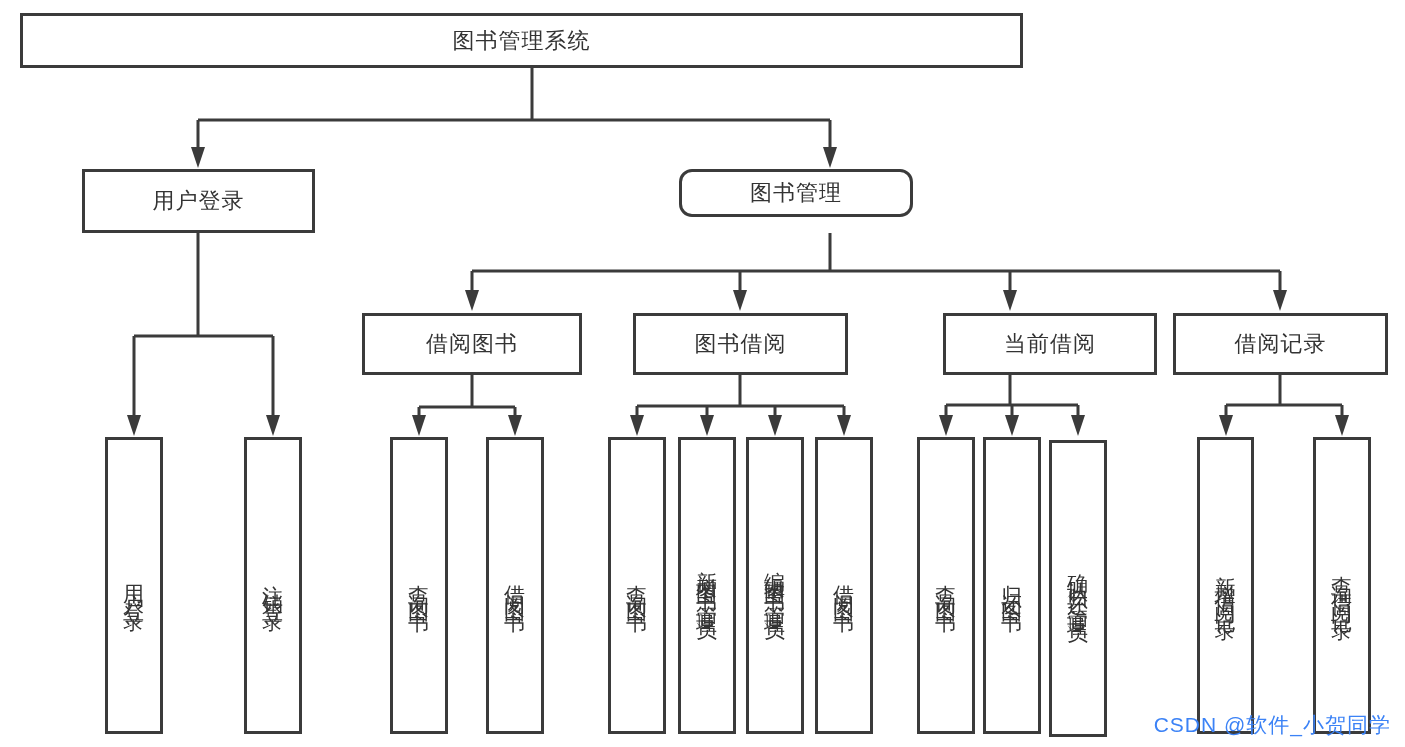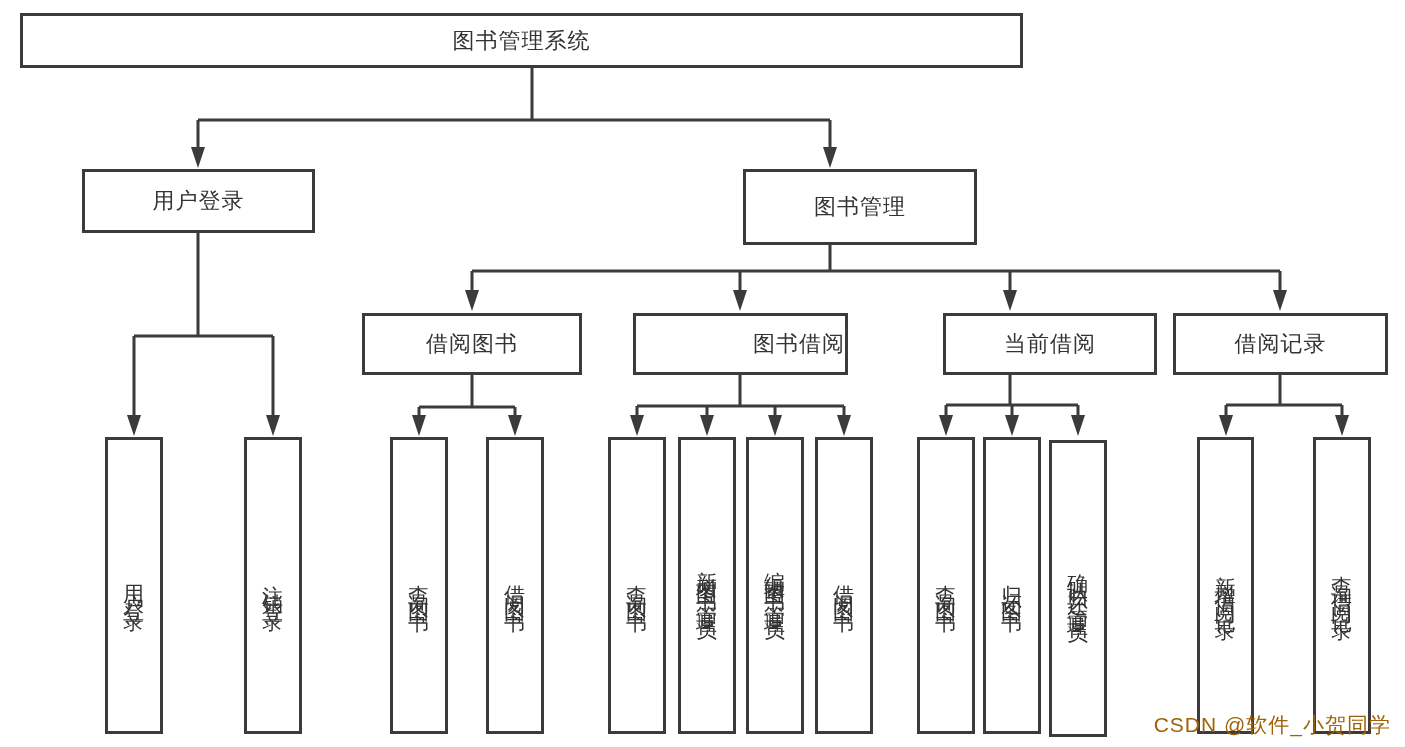--- a/index.html
+++ b/index.html
@@ -40,21 +40,21 @@
     letter-spacing: 9px;
     line-height: 1;
     color: #333333;
   }
   .vlabel.tight { letter-spacing: 7px; }
   #watermark {
     position: absolute;
     right: 14px;
     bottom: 8px;
     font-size: 21px;
-    color: #a16207;
+    color: #3b82f6;
     letter-spacing: 1px;
     z-index: 2;
     white-space: nowrap;
   }
 </style>
 </head>
 <body>
 
 <div id="stage">
 
@@ -98,28 +98,28 @@
     </g>
   </svg>
 
   <div class="box" style="left:20px; top:13px; width:1003px; height:55px;">
     <span class="hlabel">图书管理系统</span>
   </div>
 
   <div class="box" style="left:82px; top:169px; width:233px; height:64px;">
     <span class="hlabel">用户登录</span>
   </div>
-  <div class="box" style="left:743px; top:169px; width:234px; height:76px;">
+  <div class="box" style="left:679px; top:169px; width:234px; height:48px;border-radius:13px;">
     <span class="hlabel">图书管理</span>
   </div>
 
   <div class="box" style="left:362px; top:313px; width:220px; height:62px;">
     <span class="hlabel">借阅图书</span>
   </div>
-  <div class="box" style="left:633px; top:313px; width:215px; height:62px;justify-content:flex-end;">
+  <div class="box" style="left:633px; top:313px; width:215px; height:62px;">
     <span class="hlabel">图书借阅</span>
   </div>
   <div class="box" style="left:903px; top:313px; width:214px; height:62px;margin-left:40px;">
     <span class="hlabel">当前借阅</span>
   </div>
   <div class="box" style="left:1173px; top:313px; width:215px; height:62px;">
     <span class="hlabel">借阅记录</span>
   </div>
 
   <div class="box" style="left:105px; top:437px; width:58px; height:297px;">

